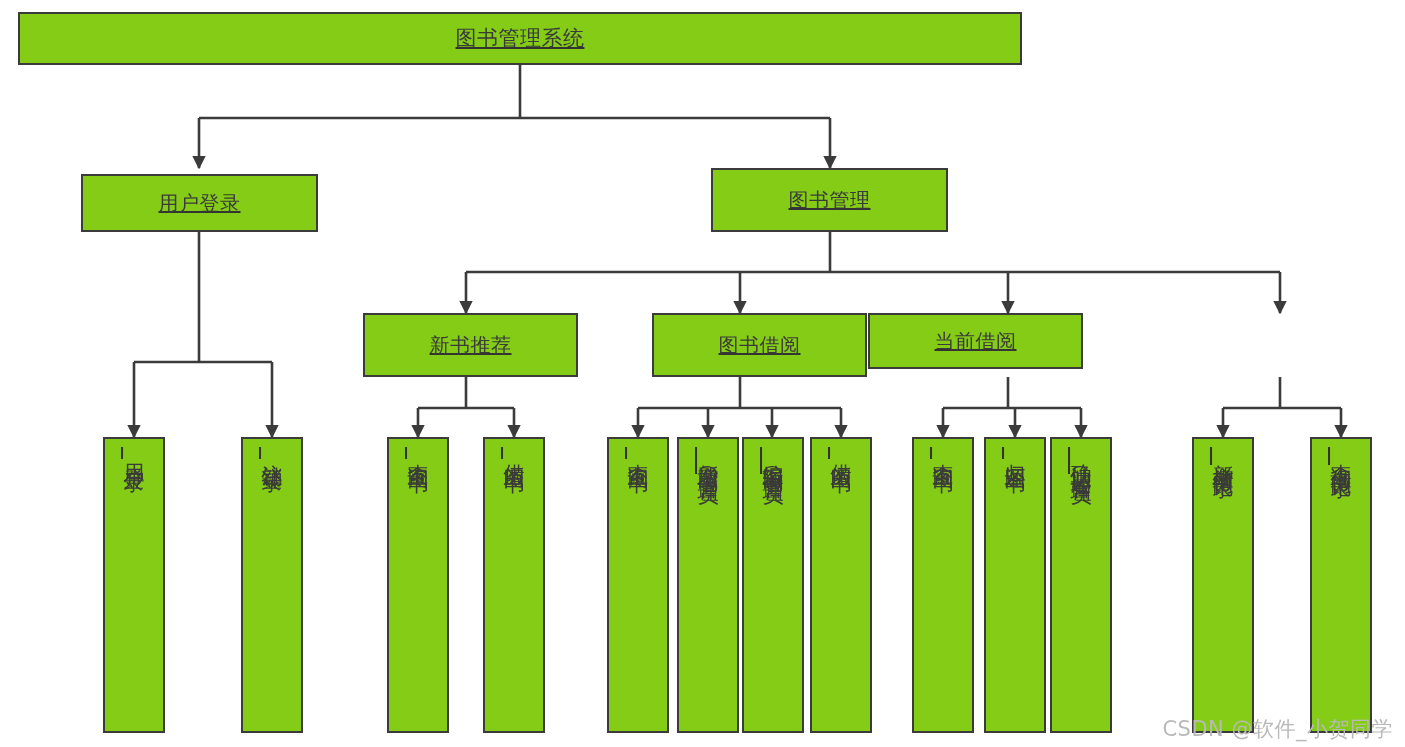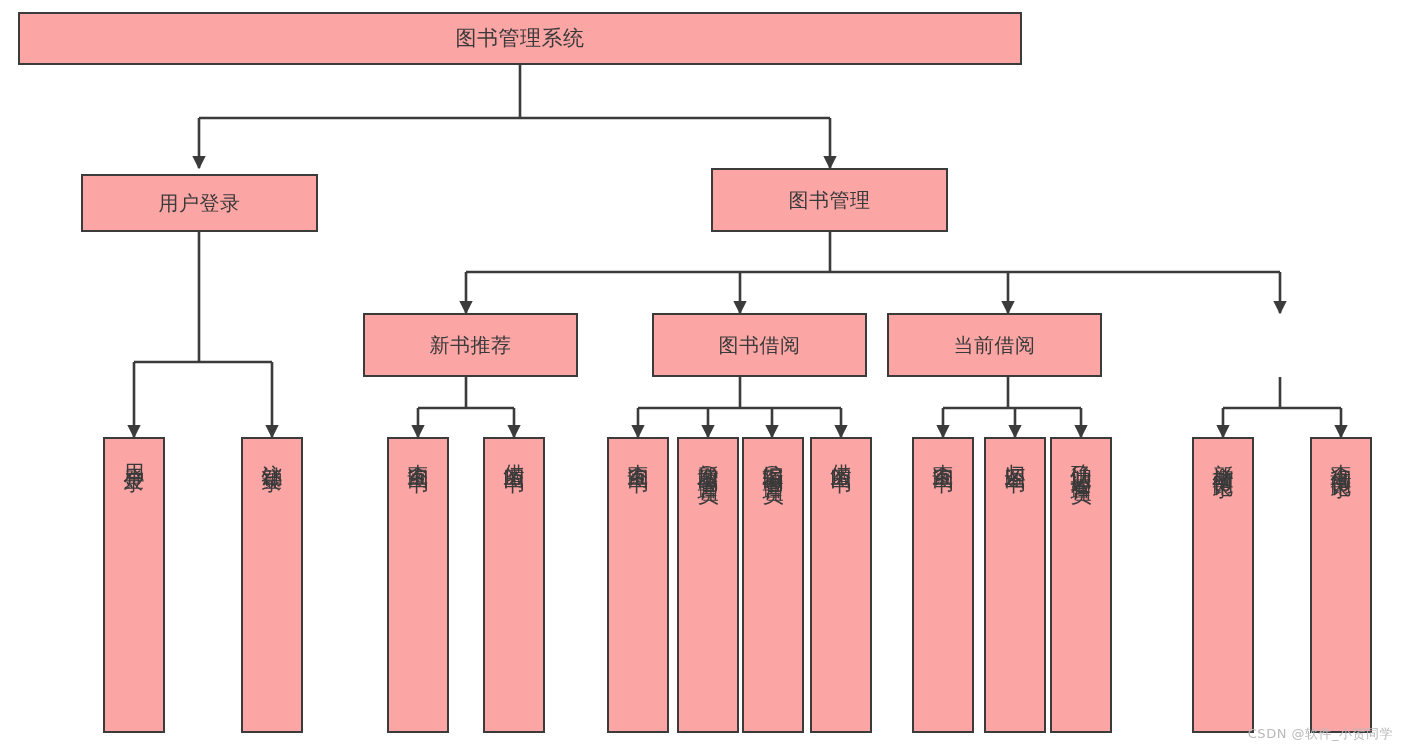--- a/index.html
+++ b/index.html
@@ -22,26 +22,27 @@
     position: absolute;
     left: 0;
     top: 0;
     width: 1405px;
     height: 747px;
   }
   .node {
     position: absolute;
     box-sizing: border-box;
     border: 2px solid #3b3b3b;
-    background: #fca5a5;
+    background: #84cc16;
     display: flex;
     align-items: center;
     justify-content: center;
     color: #333333;
     text-align: center;
+    text-decoration: underline;
   }
   .node-label {
     display: block;
     line-height: 1.12;
     letter-spacing: 0.5px;
     color: #3a3a3a;
   }
   
   .lvl0 {
     font-size: 21px;
@@ -65,21 +66,21 @@
   }
   .leaf {
     align-items: flex-start;
     justify-content: center;
     padding-top: 8px;
   }
   .watermark {
     position: absolute;
     right: 12px;
     bottom: 4px;
-    font-size: 13px;
+    font-size: 21px;
     color: #b9b9b9;
     white-space: nowrap;
     letter-spacing: 0.5px;
     font-family: "DejaVu Sans", "Liberation Sans", sans-serif;
   }
 </style>
 </head>
 <body>
 
 <div id="diagram">
@@ -144,21 +145,21 @@
   <div class="node lvl2" style="left:363px; top:313px; width:215px; height:64px;">
     <span class="node-label">新书推荐</span>
   </div>
 
   <div class="node lvl1" style="left:711px; top:168px; width:237px; height:64px;">
     <span class="node-label">图书管理</span>
   </div>
   <div class="node lvl2" style="left:635px; top:313px; width:215px; height:64px;margin-left:17px;">
     <span class="node-label">图书借阅</span>
   </div>
-  <div class="node lvl2" style="left:887px; top:313px; width:215px; height:64px;">
+  <div class="node lvl2" style="left:868px; top:313px; width:215px; height:56px;">
     <span class="node-label">当前借阅</span>
   </div>
 
   <div class="node leaf" style="left:103px; top:437px; width:62px; height:296px;">
     <span class="node-label">用户登录</span>
   </div>
   <div class="node leaf" style="left:241px; top:437px; width:62px; height:296px;">
     <span class="node-label">注销登录</span>
   </div>
 

